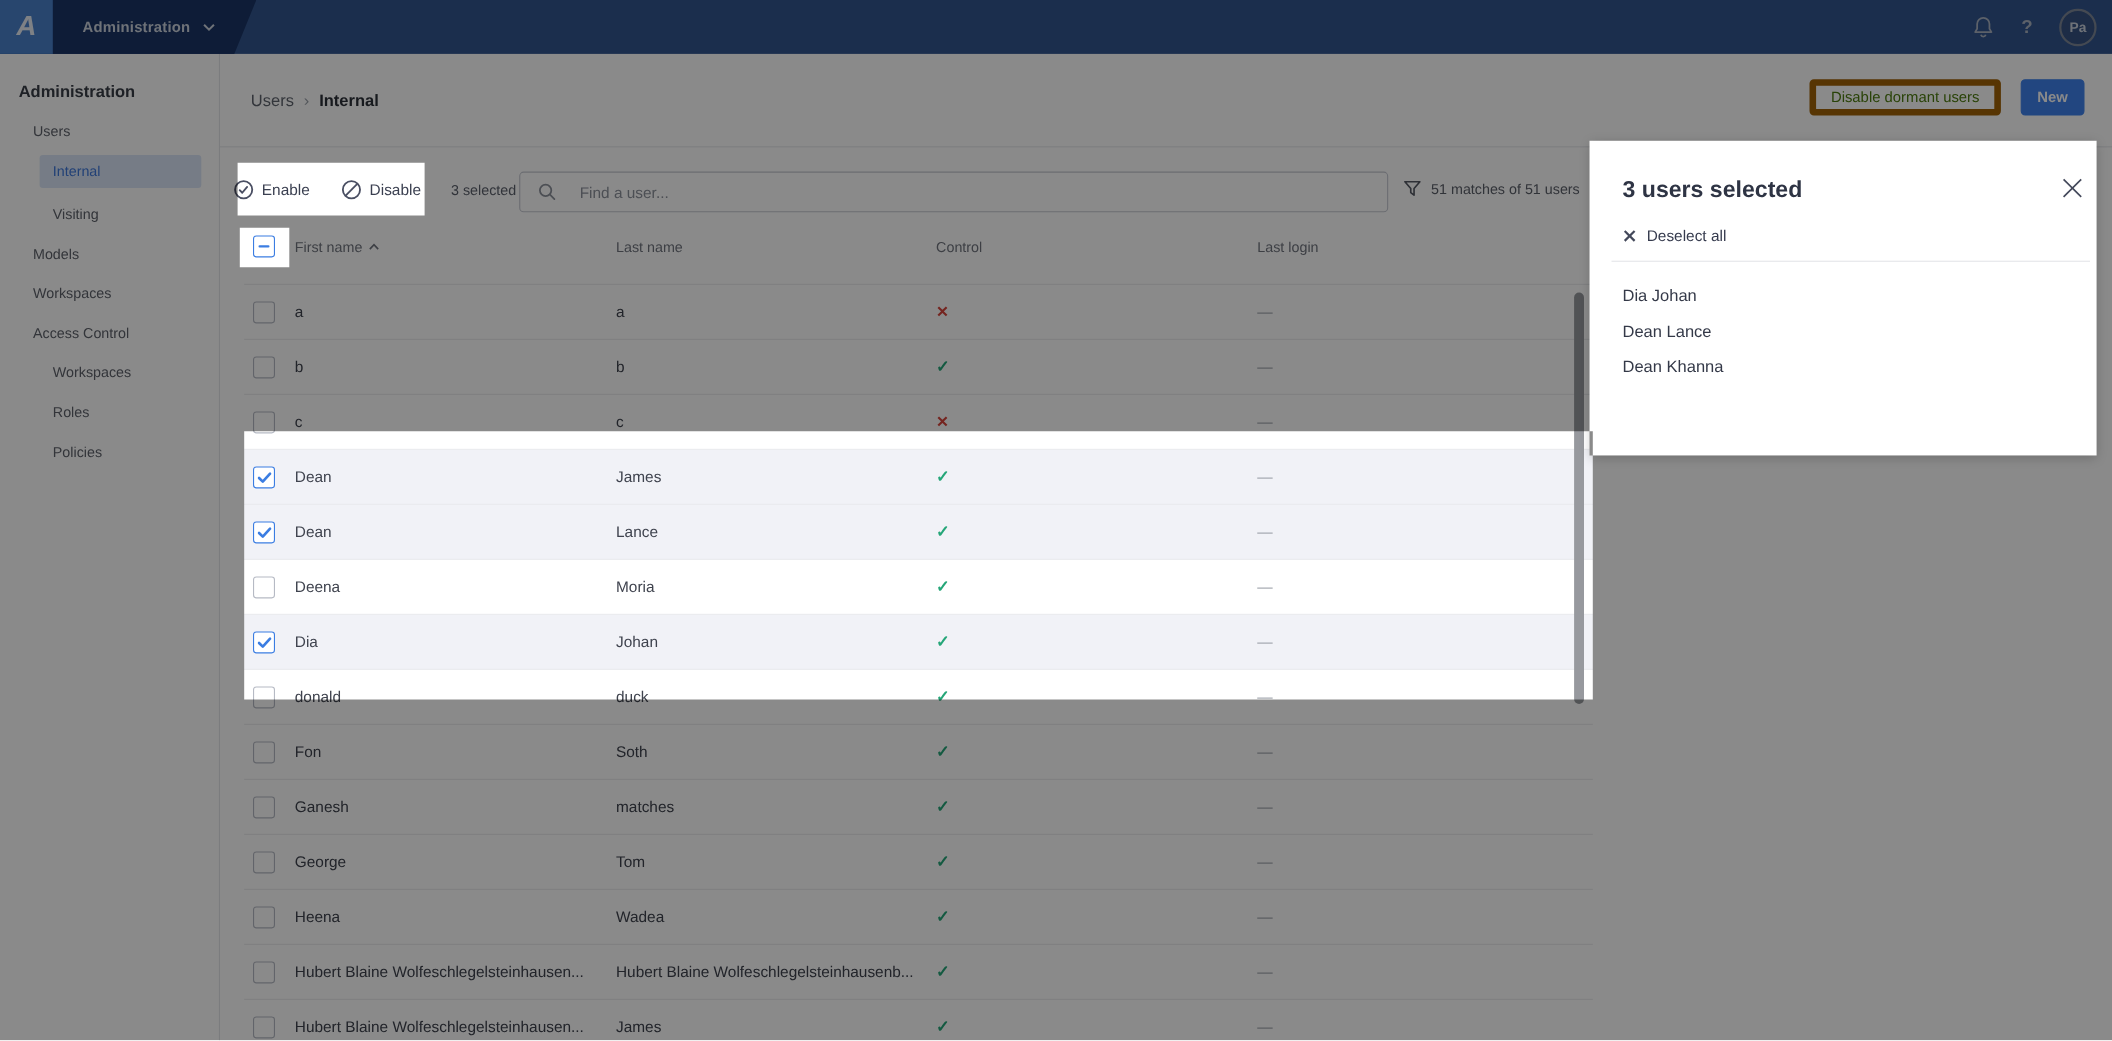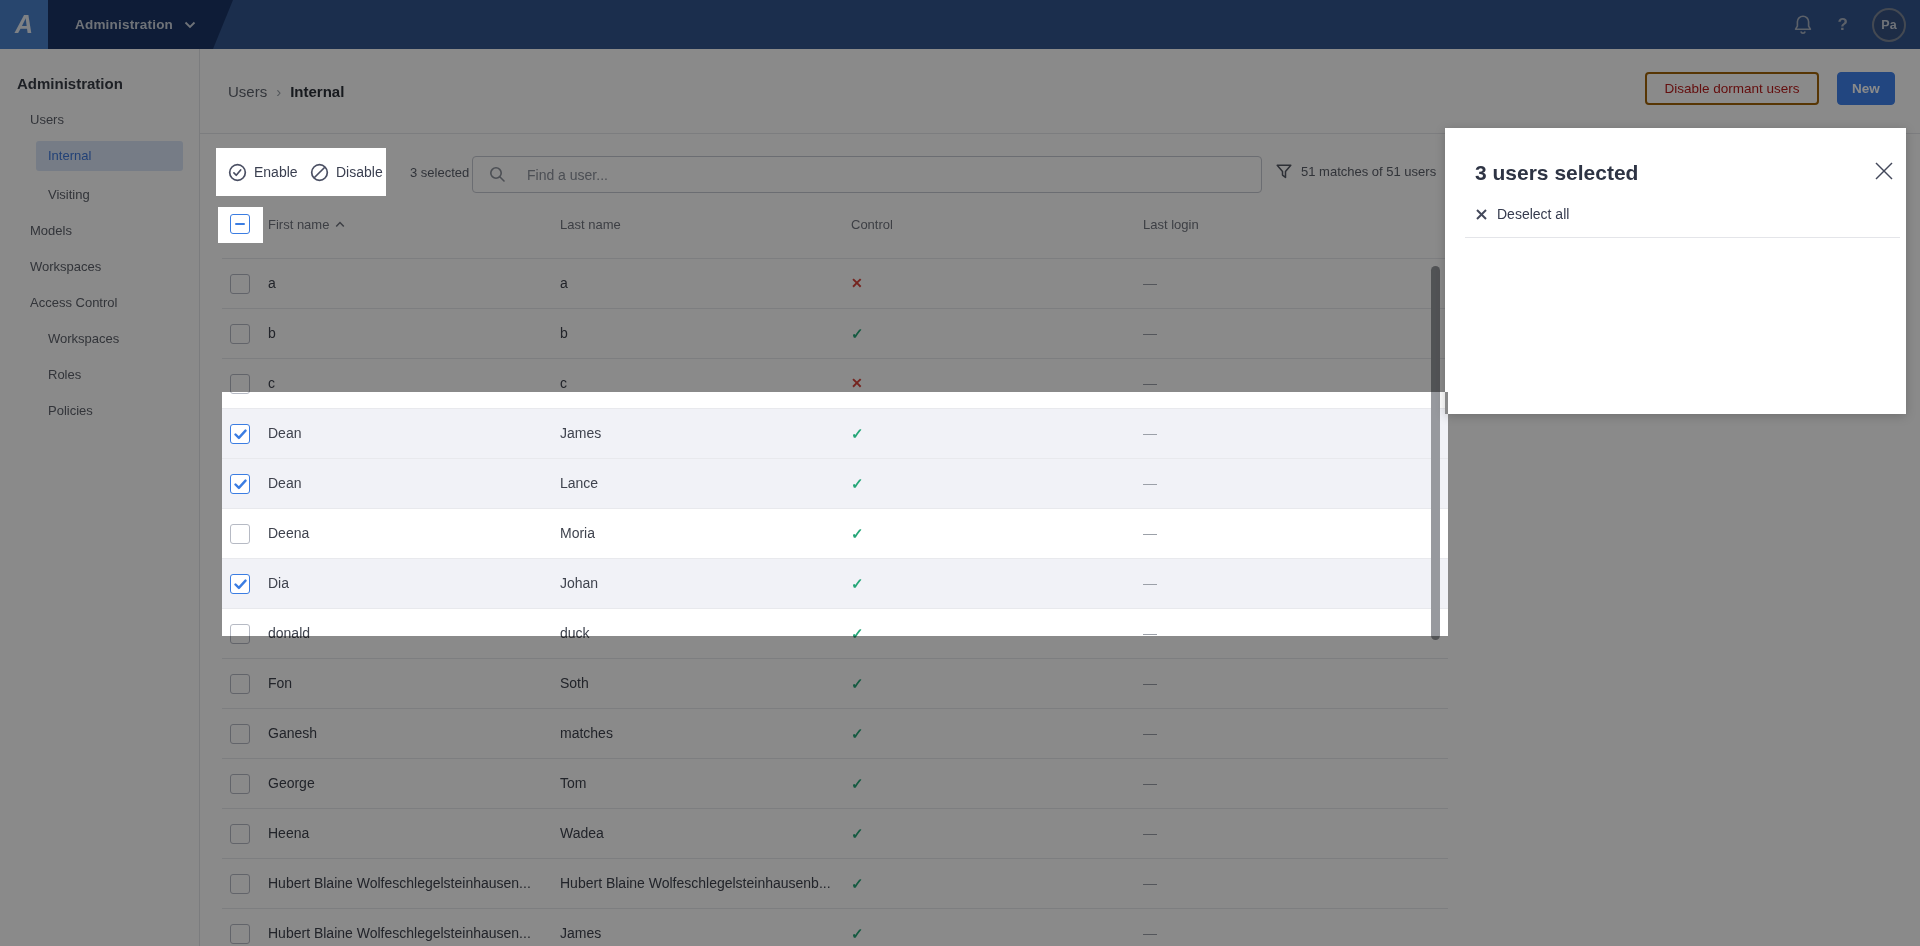--- a/index.html
+++ b/index.html
@@ -31,27 +31,27 @@
 
   
   .content-header { position:absolute; left:200px; top:49px; width:1720px; height:85px; background:#fff;
     border-bottom:1px solid #e6e7eb; }
   .breadcrumb { position:absolute; left:28px; top:0; height:85px; display:flex; align-items:center; gap:9px; font-size:15px; }
   .crumb-root { color:#5f646e; cursor:pointer; }
   .crumb-sep { color:#9aa0a8; font-size:15px; }
   .crumb-current { color:#2c3038; font-weight:700; }
   .btn { position:absolute; top:72px; height:33px; border-radius:4px; font-size:13.5px; display:flex;
     align-items:center; justify-content:center; cursor:pointer; z-index:3; }
-  .btn-secondary { left:1645px; width:174px; background:#fff; border:2px solid #a16207; color:#b91c1c; font-weight:500; }
+  .btn-secondary { left:1645px; width:174px; background:#fff; border:6px solid #a16207; color:#4d7c0f; font-weight:500; }
   .btn-primary { left:1837px; width:58px; background:var(--accent); border:1px solid var(--accent); color:#fff; font-weight:600; }
 
   
   .tool-btn { position:absolute; display:flex; align-items:center; gap:7px; height:24px; top:160px;
     color:#3a3f50; font-size:14px; font-weight:500; cursor:pointer; z-index:3; }
-  .tool-enable { left:228px; } .tool-disable { left:310px; }
+  .tool-enable { left:212px; } .tool-disable { left:310px; }
   .selected-count { position:absolute; left:410px; top:165px; font-size:13px; color:#5c616c; z-index:3; }
   .searchbox { position:absolute; left:472px; top:156px; width:790px; height:37px; background:#fff;
     border:1px solid #c6c9d2; border-radius:4px; display:flex; align-items:center; padding-left:16px; gap:21px; z-index:3; }
   .searchbox input { border:none; outline:none; flex:1; font-size:14px; color:#3f434e; background:transparent;
     font-family:"Liberation Sans",sans-serif; }
   .searchbox input::placeholder { color:#8d929c; }
   .filter-status { position:absolute; left:1276px; top:164px; display:flex; align-items:center; gap:9px;
     font-size:13px; color:#5c606a; z-index:3; }
 
   
@@ -315,20 +315,25 @@
     <line x1="19" y1="3" x2="3" y2="19" stroke="#43485a" stroke-width="1.5"></line>
   </svg>
   <div class="deselect">
     <svg width="13" height="13" viewBox="0 0 13 13">
       <line x1="2" y1="2" x2="11" y2="11" stroke="#43485a" stroke-width="2"></line>
       <line x1="11" y1="2" x2="2" y2="11" stroke="#43485a" stroke-width="2"></line>
     </svg>
     <span>Deselect all</span>
   </div>
   <div class="panel-divider"></div>
+  <div class="panel-list" id="panel-list">
+      <div class="panel-user">Dia Johan</div>
+      <div class="panel-user">Dean Lance</div>
+      <div class="panel-user">Dean Khanna</div>
+    </div>
 </div>
 
 <svg class="dim-overlay" width="1920" height="946" viewBox="0 0 1920 946">
   <path fill-rule="evenodd" fill="#000" fill-opacity="0.46" d="
     M0 0 H1920 V946 H0 Z
     M216 148 h170 v48 h-170 Z
     M218 207 h45 v36 h-45 Z
     M222 392 h1226 v244 h-1226 Z
     M1445 128 h461 v286 h-461 Z"></path>
 </svg>

